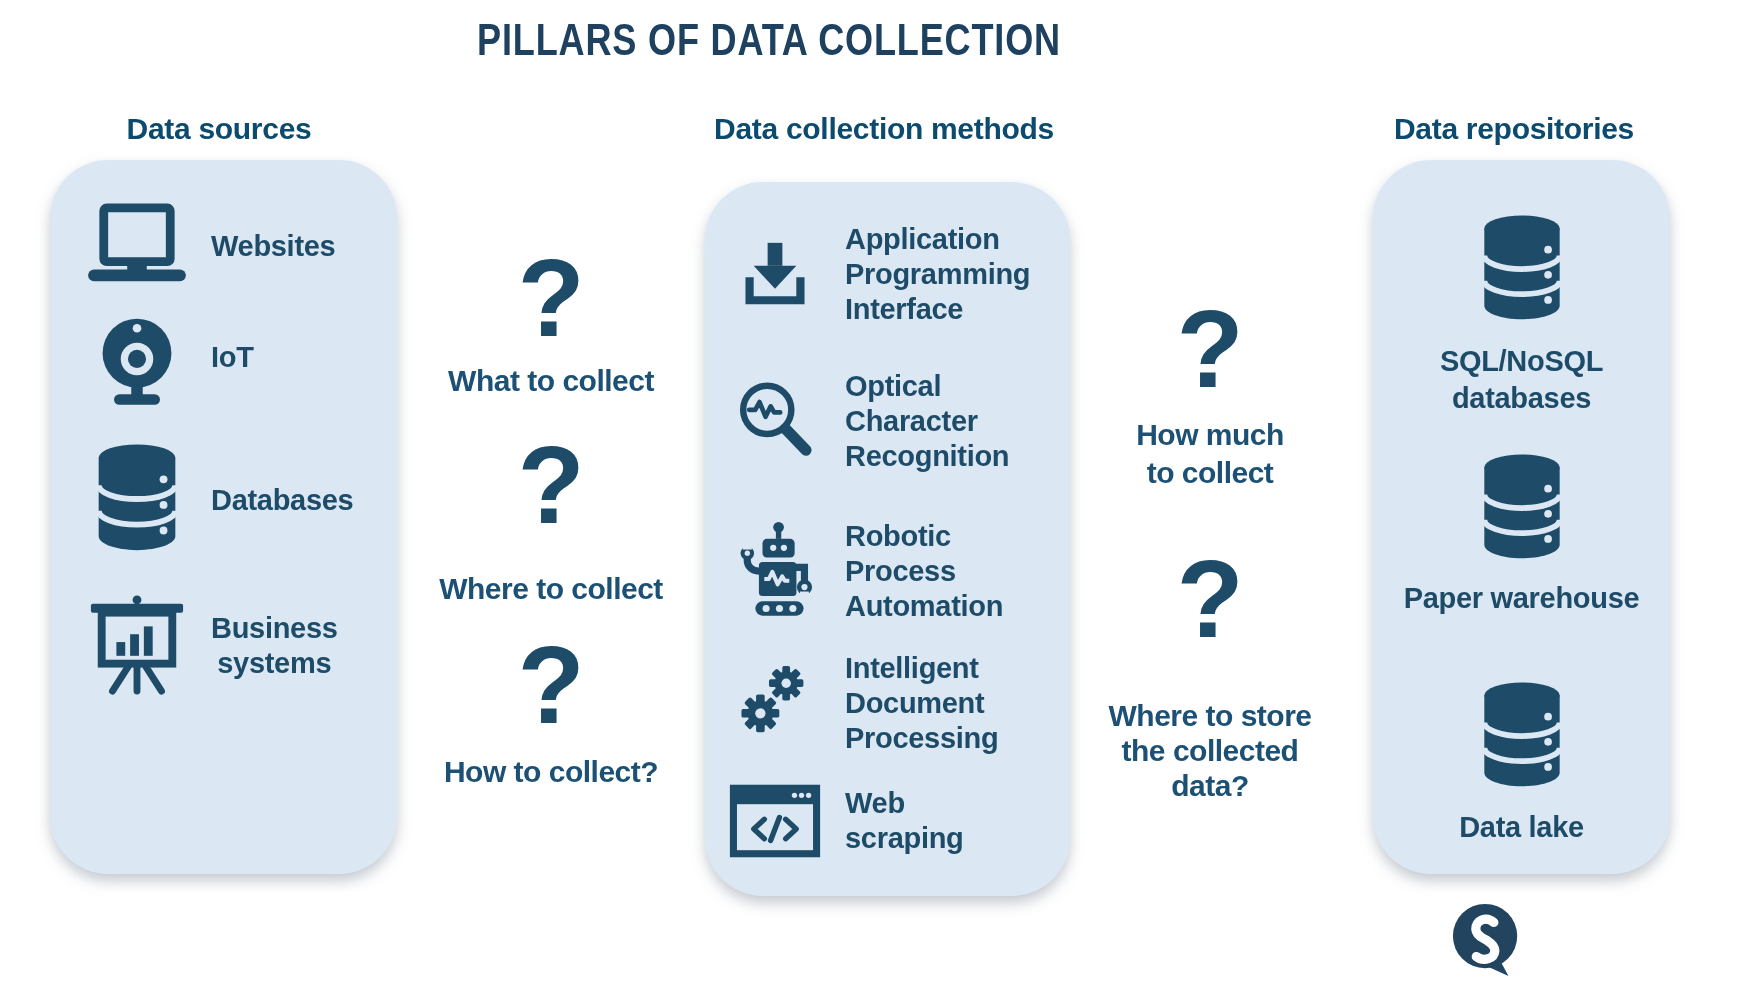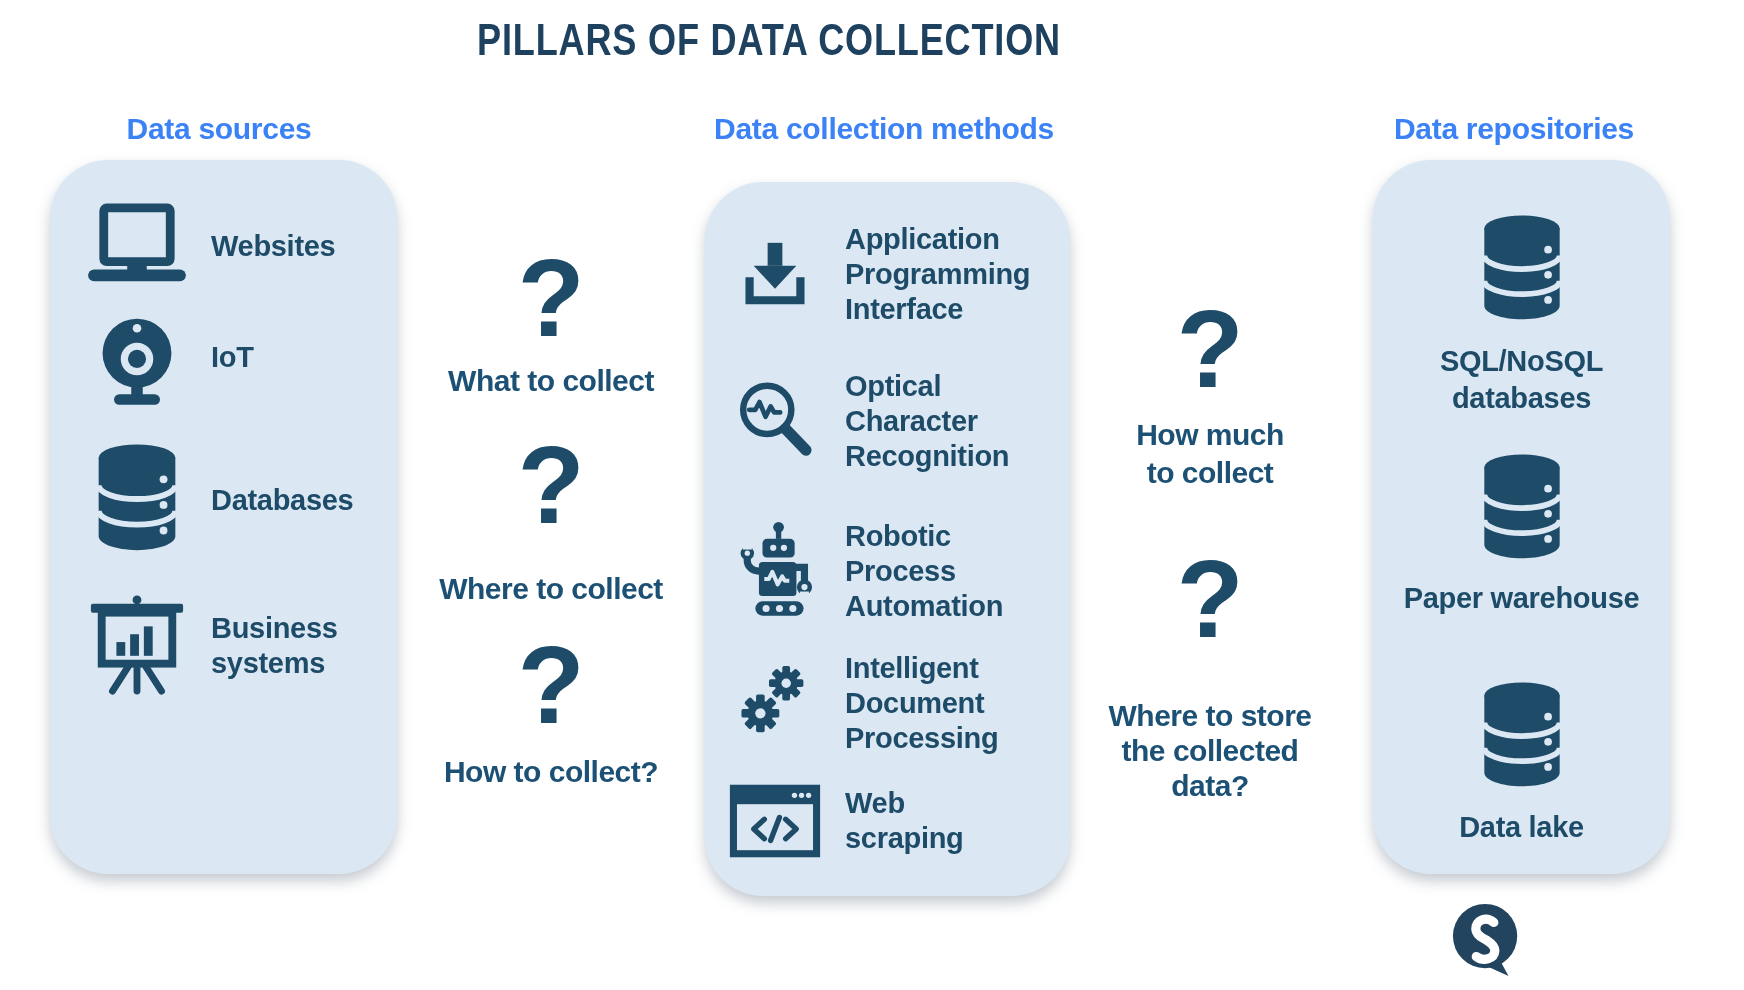--- a/index.html
+++ b/index.html
@@ -2,33 +2,33 @@
 <html><head>
 <meta charset="utf-8">
 <style>
   html,body{margin:0;padding:0;background:#ffffff;}
   body{width:1744px;height:990px;position:relative;overflow:hidden;
        font-family:"Liberation Sans",sans-serif;color:#1d4b68;}
   .title{position:absolute;left:0;top:15px;width:1538px;text-align:center;
          font-size:44px;font-weight:700;letter-spacing:1px;color:#1e4160;
          transform:scaleX(0.82);transform-origin:center;white-space:nowrap;}
   .col-heading{position:absolute;top:112px;text-align:center;font-size:30px;
-         font-weight:700;letter-spacing:-0.3px;color:#3b82f6;white-space:nowrap;}
+         font-weight:700;letter-spacing:-0.3px;color:#0c4a6e;white-space:nowrap;}
   .h-sources{left:19px;width:400px;}
   .h-methods{left:654px;width:460px;}
   .h-repos{left:1314px;width:400px;}
   .panel{position:absolute;top:160px;height:714px;background:#dbe8f4;
          border-radius:58px;box-shadow:0 7px 14px rgba(110,122,138,0.40);}
   .panel-sources{left:50px;width:347px;}
   .panel-methods{left:705px;width:365px;margin-top:22px;}
   .panel-repos{left:1373px;width:297px;}
   .row{position:absolute;left:0;right:0;height:120px;display:flex;align-items:center;}
   .icon-box{display:flex;align-items:center;justify-content:center;}
   .panel-sources .icon-box{width:124px;min-width:124px;margin-left:25px;}
-  .panel-sources .label{margin-left:12px;}
+  .panel-sources .label{margin-left:12px;text-align:center;}
   .panel-methods .icon-box{width:140px;min-width:140px;}
   .label{font-size:29px;font-weight:700;line-height:35px;letter-spacing:-0.3px;
          color:#1d4b68;white-space:pre-line;}
   .repo-icon{position:absolute;left:0;width:100%;display:flex;justify-content:center;}
   .repo-cap{position:absolute;left:0;width:100%;text-align:center;font-size:29px;
          font-weight:700;line-height:37px;letter-spacing:-0.3px;white-space:pre-line;}
   .qcol{position:absolute;top:0;height:990px;}
   .qm{position:absolute;left:0;width:100%;text-align:center;font-size:110px;
       line-height:100px;height:100px;font-weight:700;color:#1d4b68;}
   .qcap{position:absolute;left:0;width:100%;text-align:center;font-size:30px;

